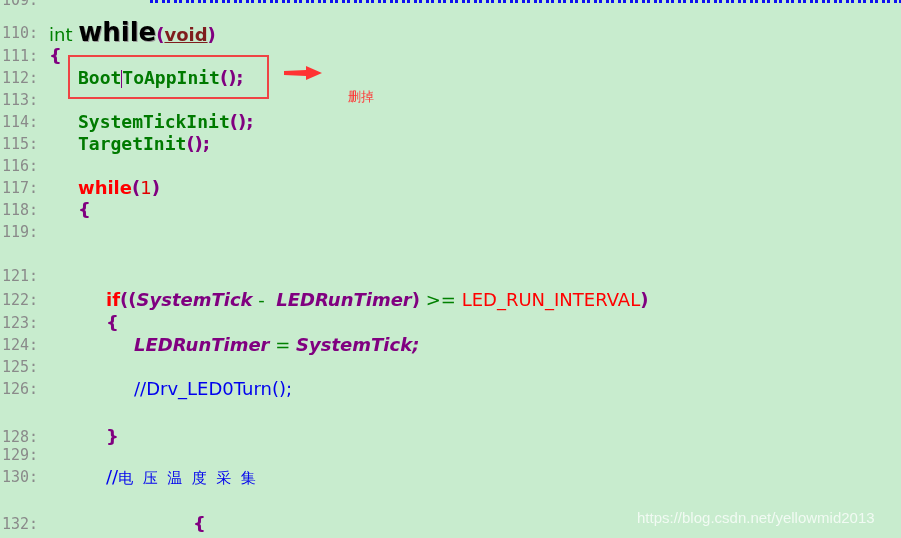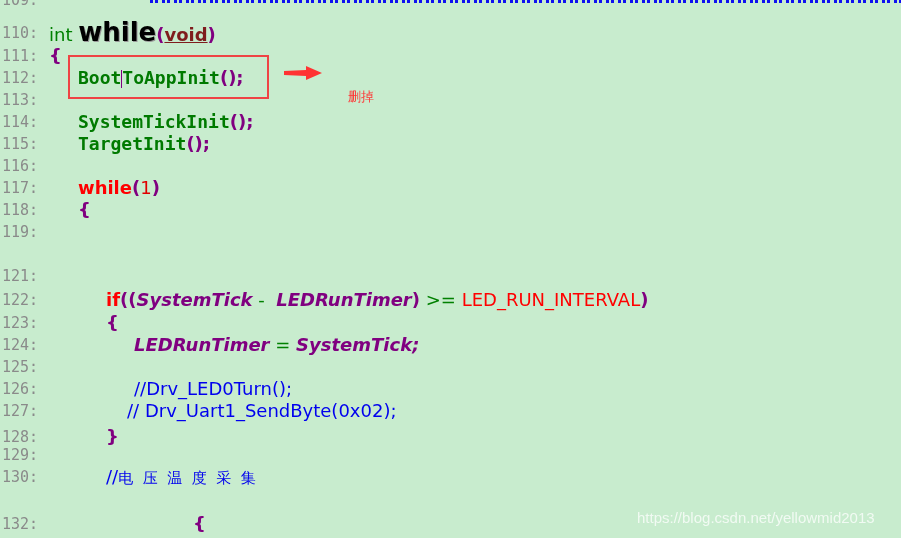--- a/index.html
+++ b/index.html
@@ -106,24 +106,20 @@
 
   <div class="line" style="top:356px;">
     <span class="ln">125:</span>
   </div>
 
   <div class="line" style="top:378px;">
     <span class="ln">126:</span>
     <span class="code cmt" style="left:134px;"><span>//</span><span>Drv_LED0Turn();</span></span>
   </div>
 
-  <div class="line" style="top:400px;">
-    <span class="ln">127:</span>
-    <span class="code cmt" style="left:127px;"><span>//</span> <span>Drv_Uart1_SendByte(0x02);</span></span>
-  </div>
 
   <div class="line" style="top:426px;">
     <span class="ln">128:</span>
     <span class="code paren" style="left:106px;">}</span>
   </div>
 
   <div class="line" style="top:444px;">
     <span class="ln">129:</span>
   </div>
 

